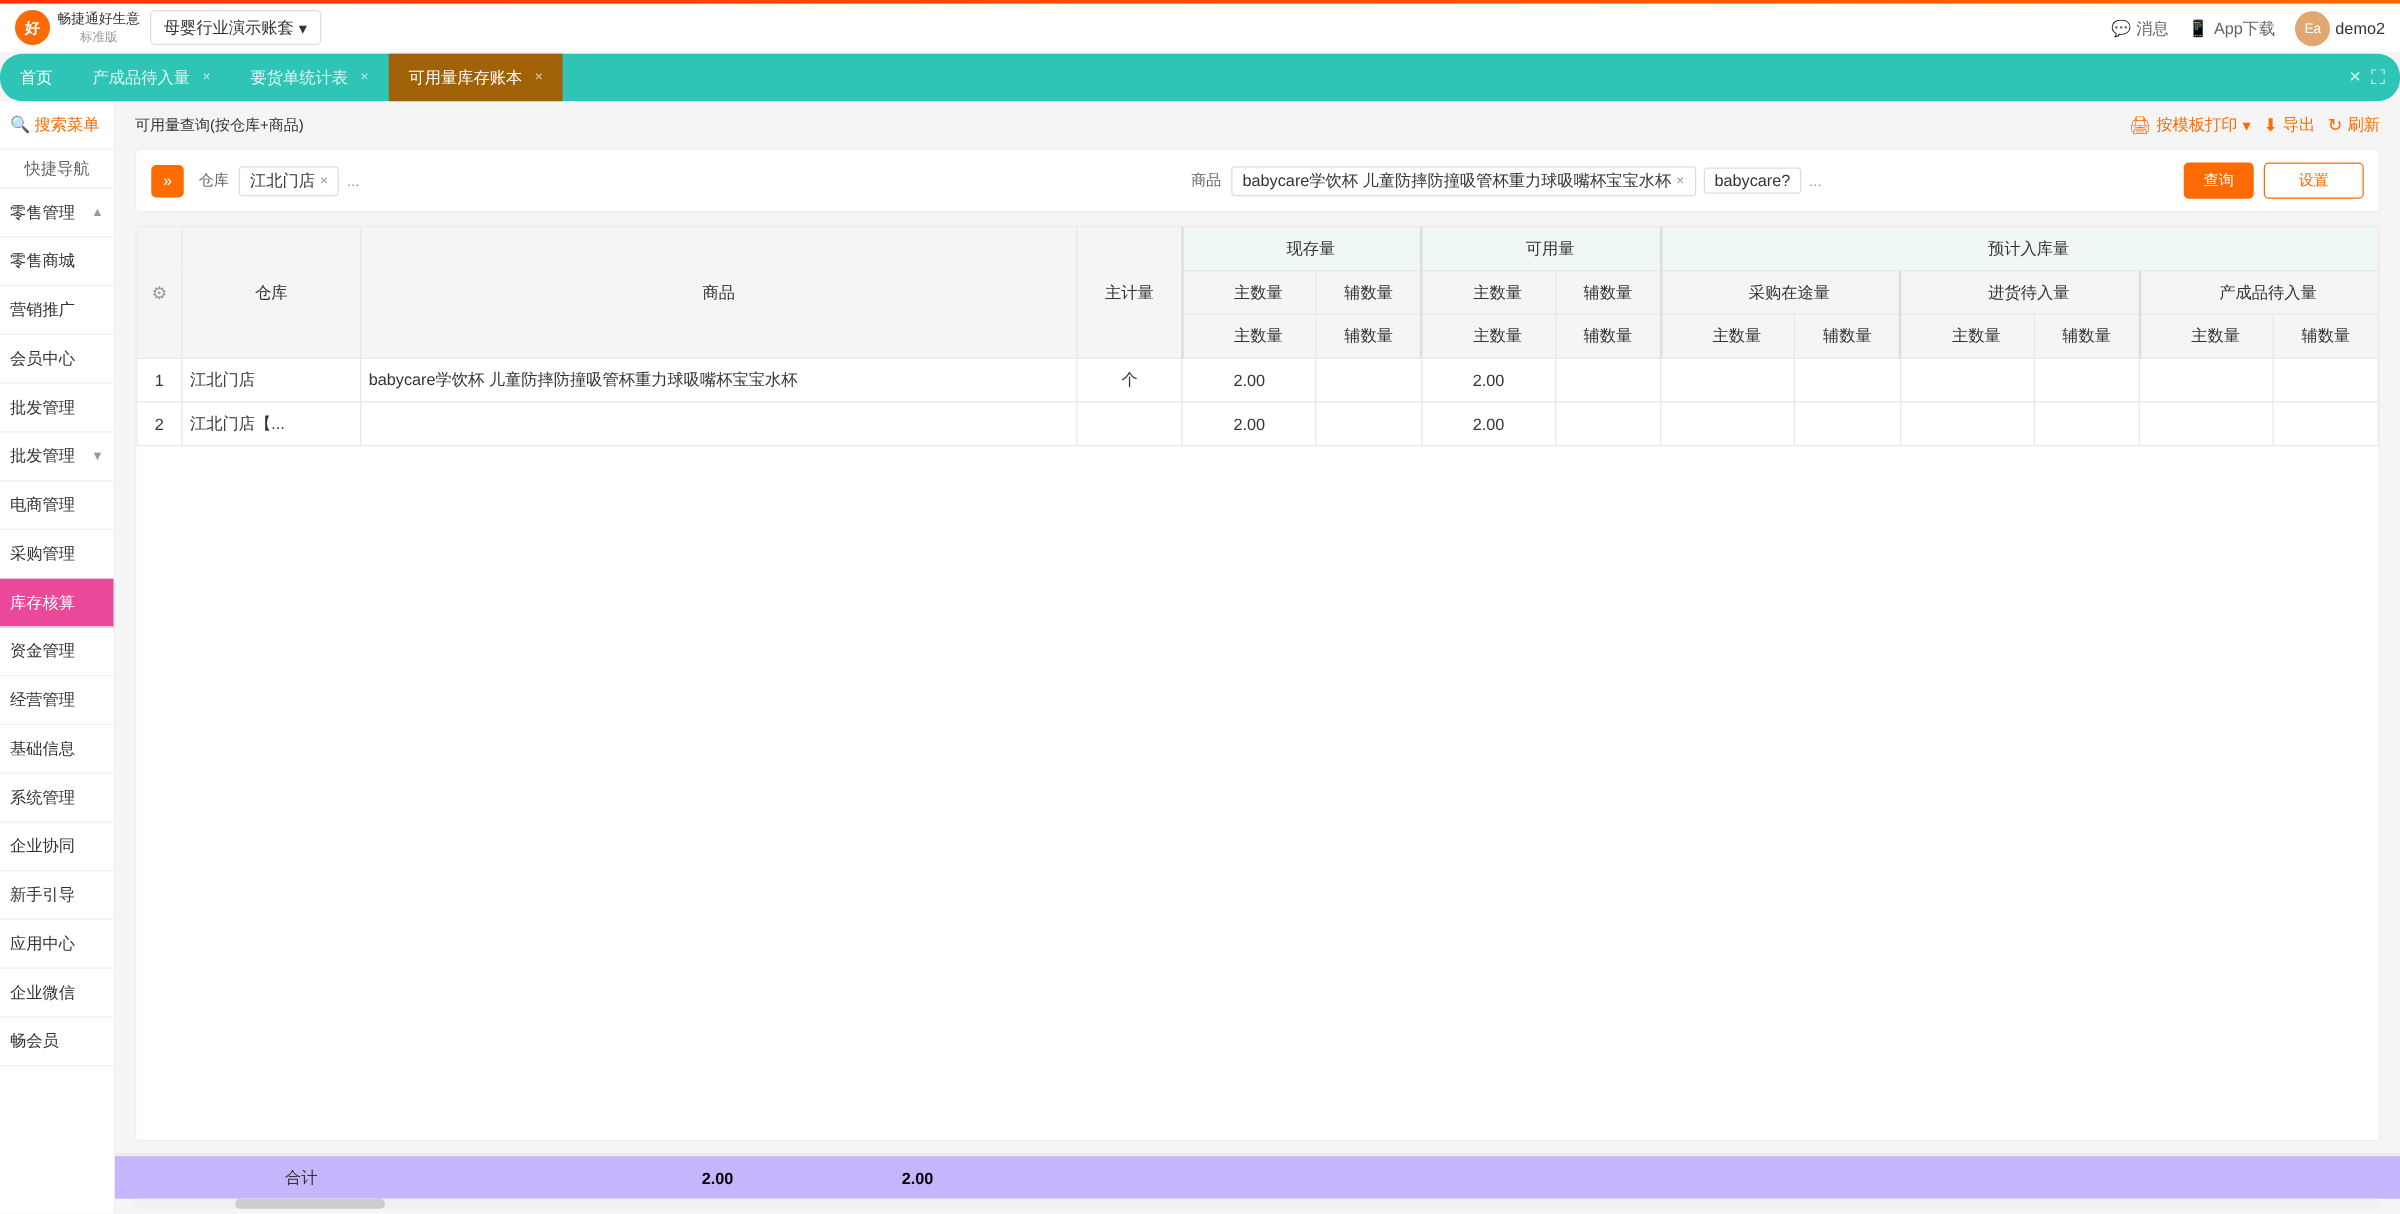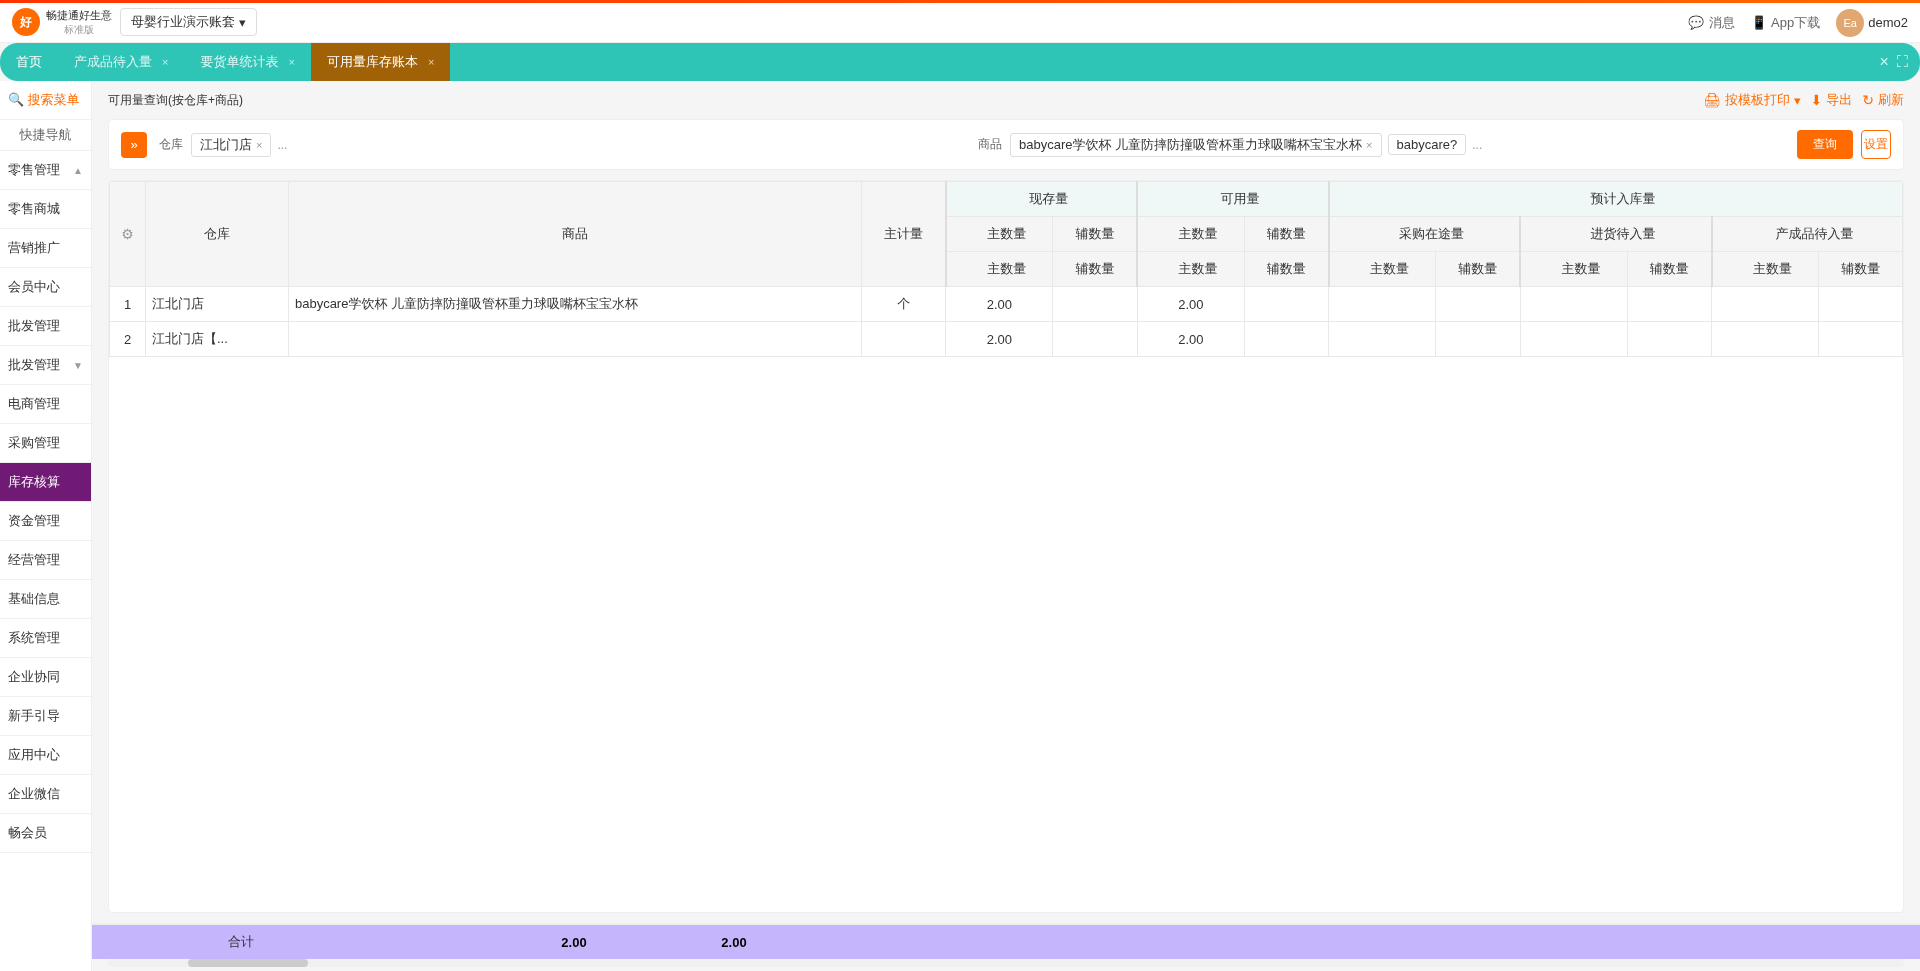--- a/index.html
+++ b/index.html
@@ -179,21 +179,21 @@
       font-size: 12px;
       color: #333;
       cursor: pointer;
       text-align: center;
       border-bottom: 1px solid #f0f0f0;
       display: flex;
       align-items: center;
       justify-content: space-between;
     }
     .sidebar-item.active {
-      background: #701a75;
+      background: #ec4899;
       color: white;
     }
     .sidebar-item .arrow { font-size: 10px; color: #999; }
 
     
     .content-area {
       flex: 1;
       overflow: auto;
       background: #f5f5f5;
       display: flex;
@@ -294,21 +294,21 @@
       border-radius: 4px;
       padding: 5px 16px;
       font-size: 12px;
       cursor: pointer;
     }
     .btn-setting {
       background: #fff;
       color: #ff6b00;
       border: 1px solid #ff6b00;
       border-radius: 4px;
-      padding: 5px 2px;
+      padding: 5px 27px;
       font-size: 12px;
       cursor: pointer;
     }
 
     
     .table-container {
       margin: 10px 16px;
       background: #fff;
       border-radius: 4px;
       border: 1px solid #eee;

